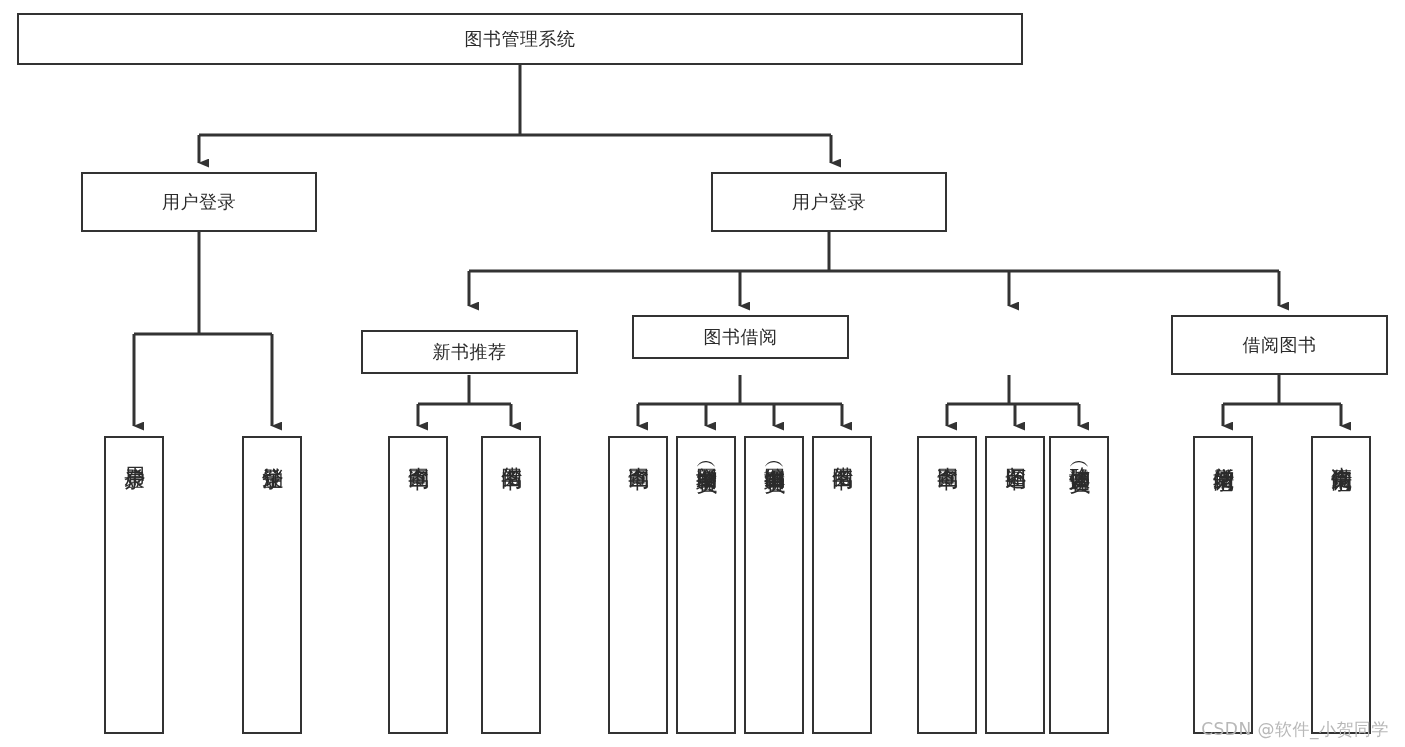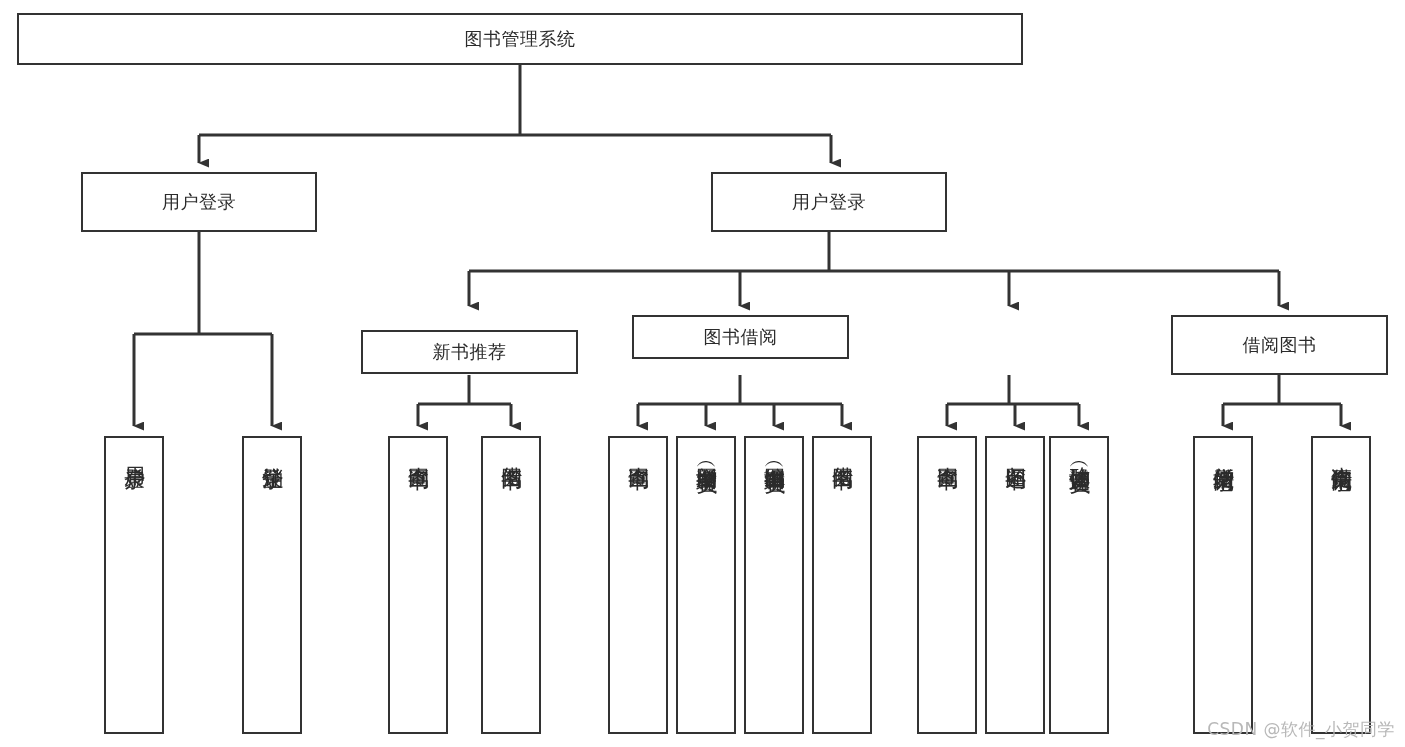--- a/index.html
+++ b/index.html
@@ -52,21 +52,21 @@
   .node.leaf .node-label {
     writing-mode: vertical-rl;
     text-orientation: upright;
     font-size: 21px;
     line-height: 1.30;
     letter-spacing: 1px;
     white-space: nowrap;
   }
   #watermark {
     position: absolute;
-    right: 10px;
+    right: 16px;
     bottom: 6px;
     color: #b8b8b8;
     font-size: 17px;
     letter-spacing: 0.5px;
     white-space: nowrap;
     z-index: 5;
     pointer-events: none;
   }
 </style>
 </head>

